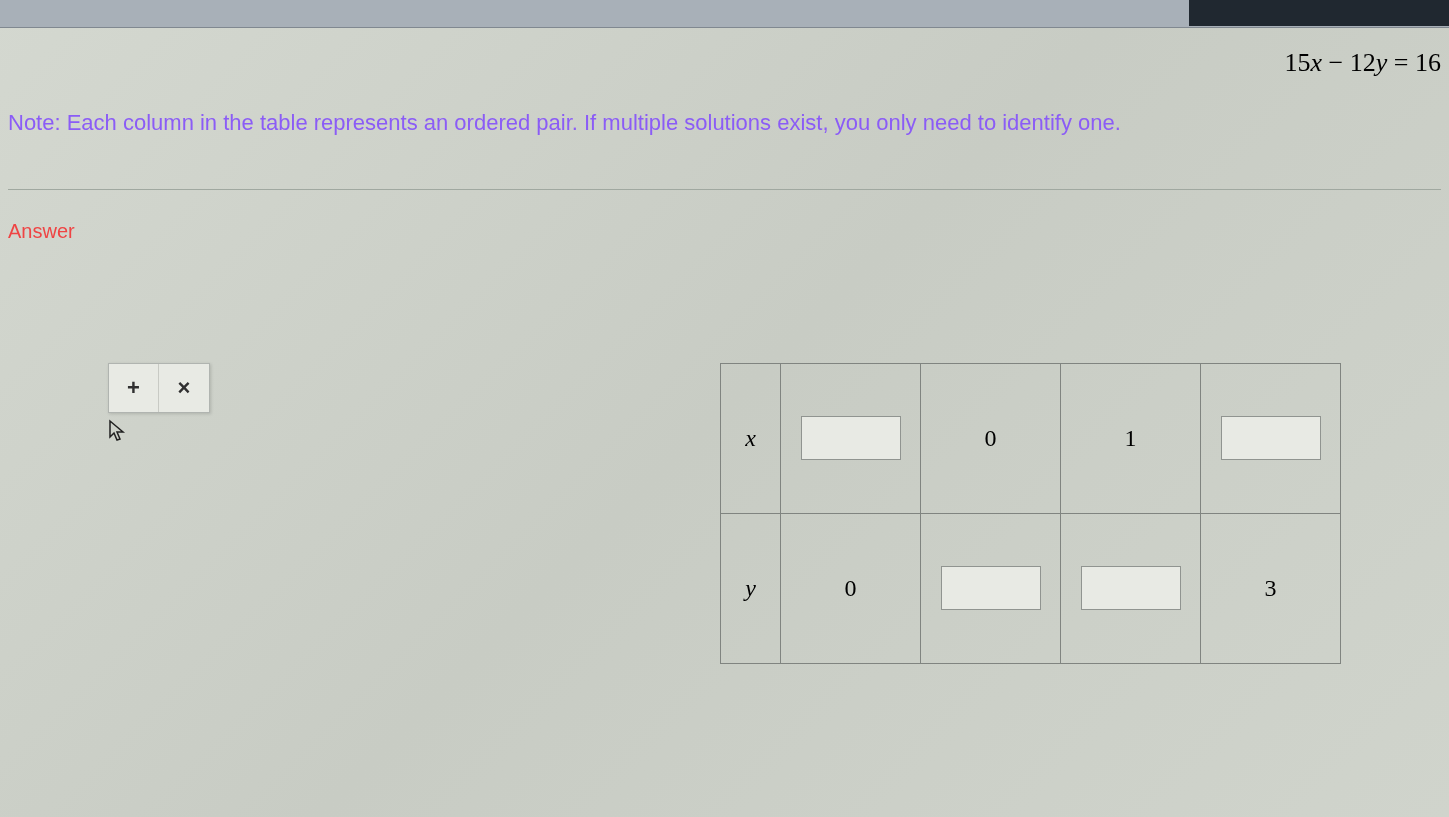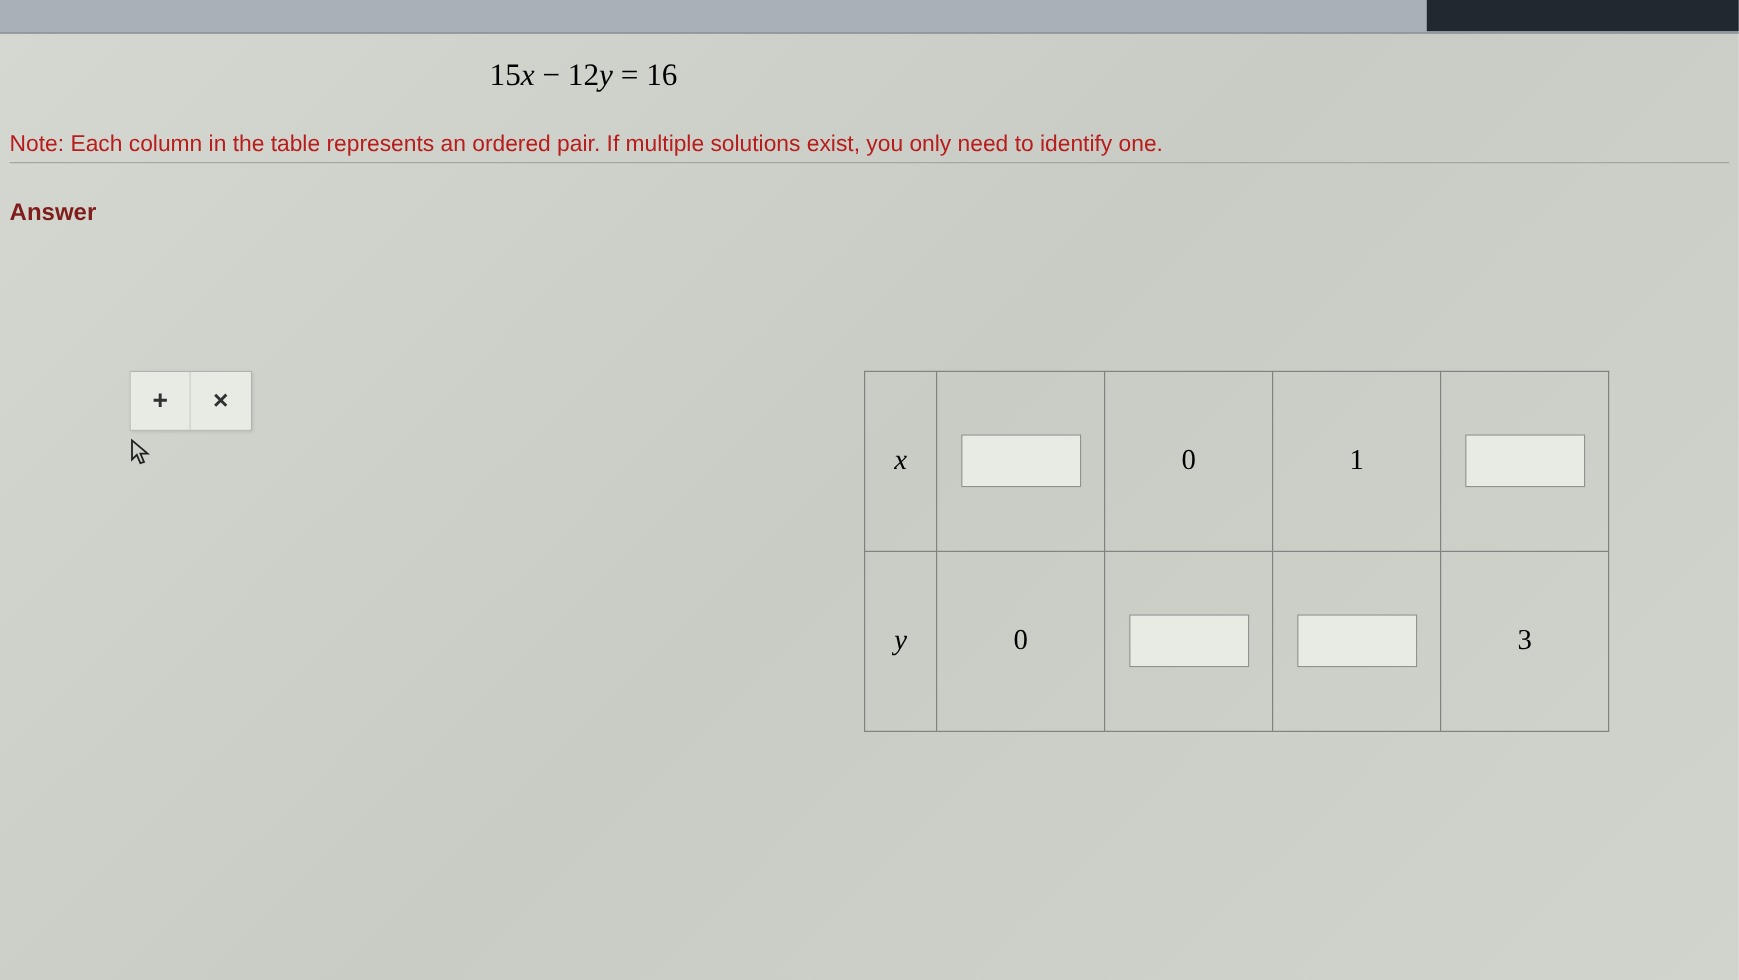--- a/index.html
+++ b/index.html
@@ -42,47 +42,48 @@
     .content {
       padding: 20px 8px 0 8px;
     }
     .instruction {
       font-size: 22px;
       color: #202020;
       margin-bottom: 30px;
       line-height: 1.4;
     }
     .equation {
-      text-align: left;
+      text-align: right;
       font-family: 'Times New Roman', serif;
       font-size: 26px;
       color: #000;
       margin-bottom: 30px;
       padding-left: 400px;
     }
     .equation .var {
       font-style: italic;
     }
     .note {
-      font-size: 19px;
-      color: #b91c1c;
+      font-size: 22px;
+      color: #8b5cf6;
+      margin-bottom: 50px;
       line-height: 1.4;
     }
     .divider {
       border: none;
       border-top: 1px solid #a0a8a0;
       margin: 0 0 20px 0;
     }
     .answer-section {
       padding-top: 10px;
     }
     .answer-label {
-      font-weight: bold;
+      font-weight: normal;
       font-size: 20px;
-      color: #7f1d1d;
+      color: #ef4444;
       margin-bottom: 120px;
     }
     .lower-area {
       display: flex;
       align-items: flex-start;
       justify-content: space-between;
       padding: 0 100px 0 0;
     }
     .keypad-wrap {
       position: relative;

